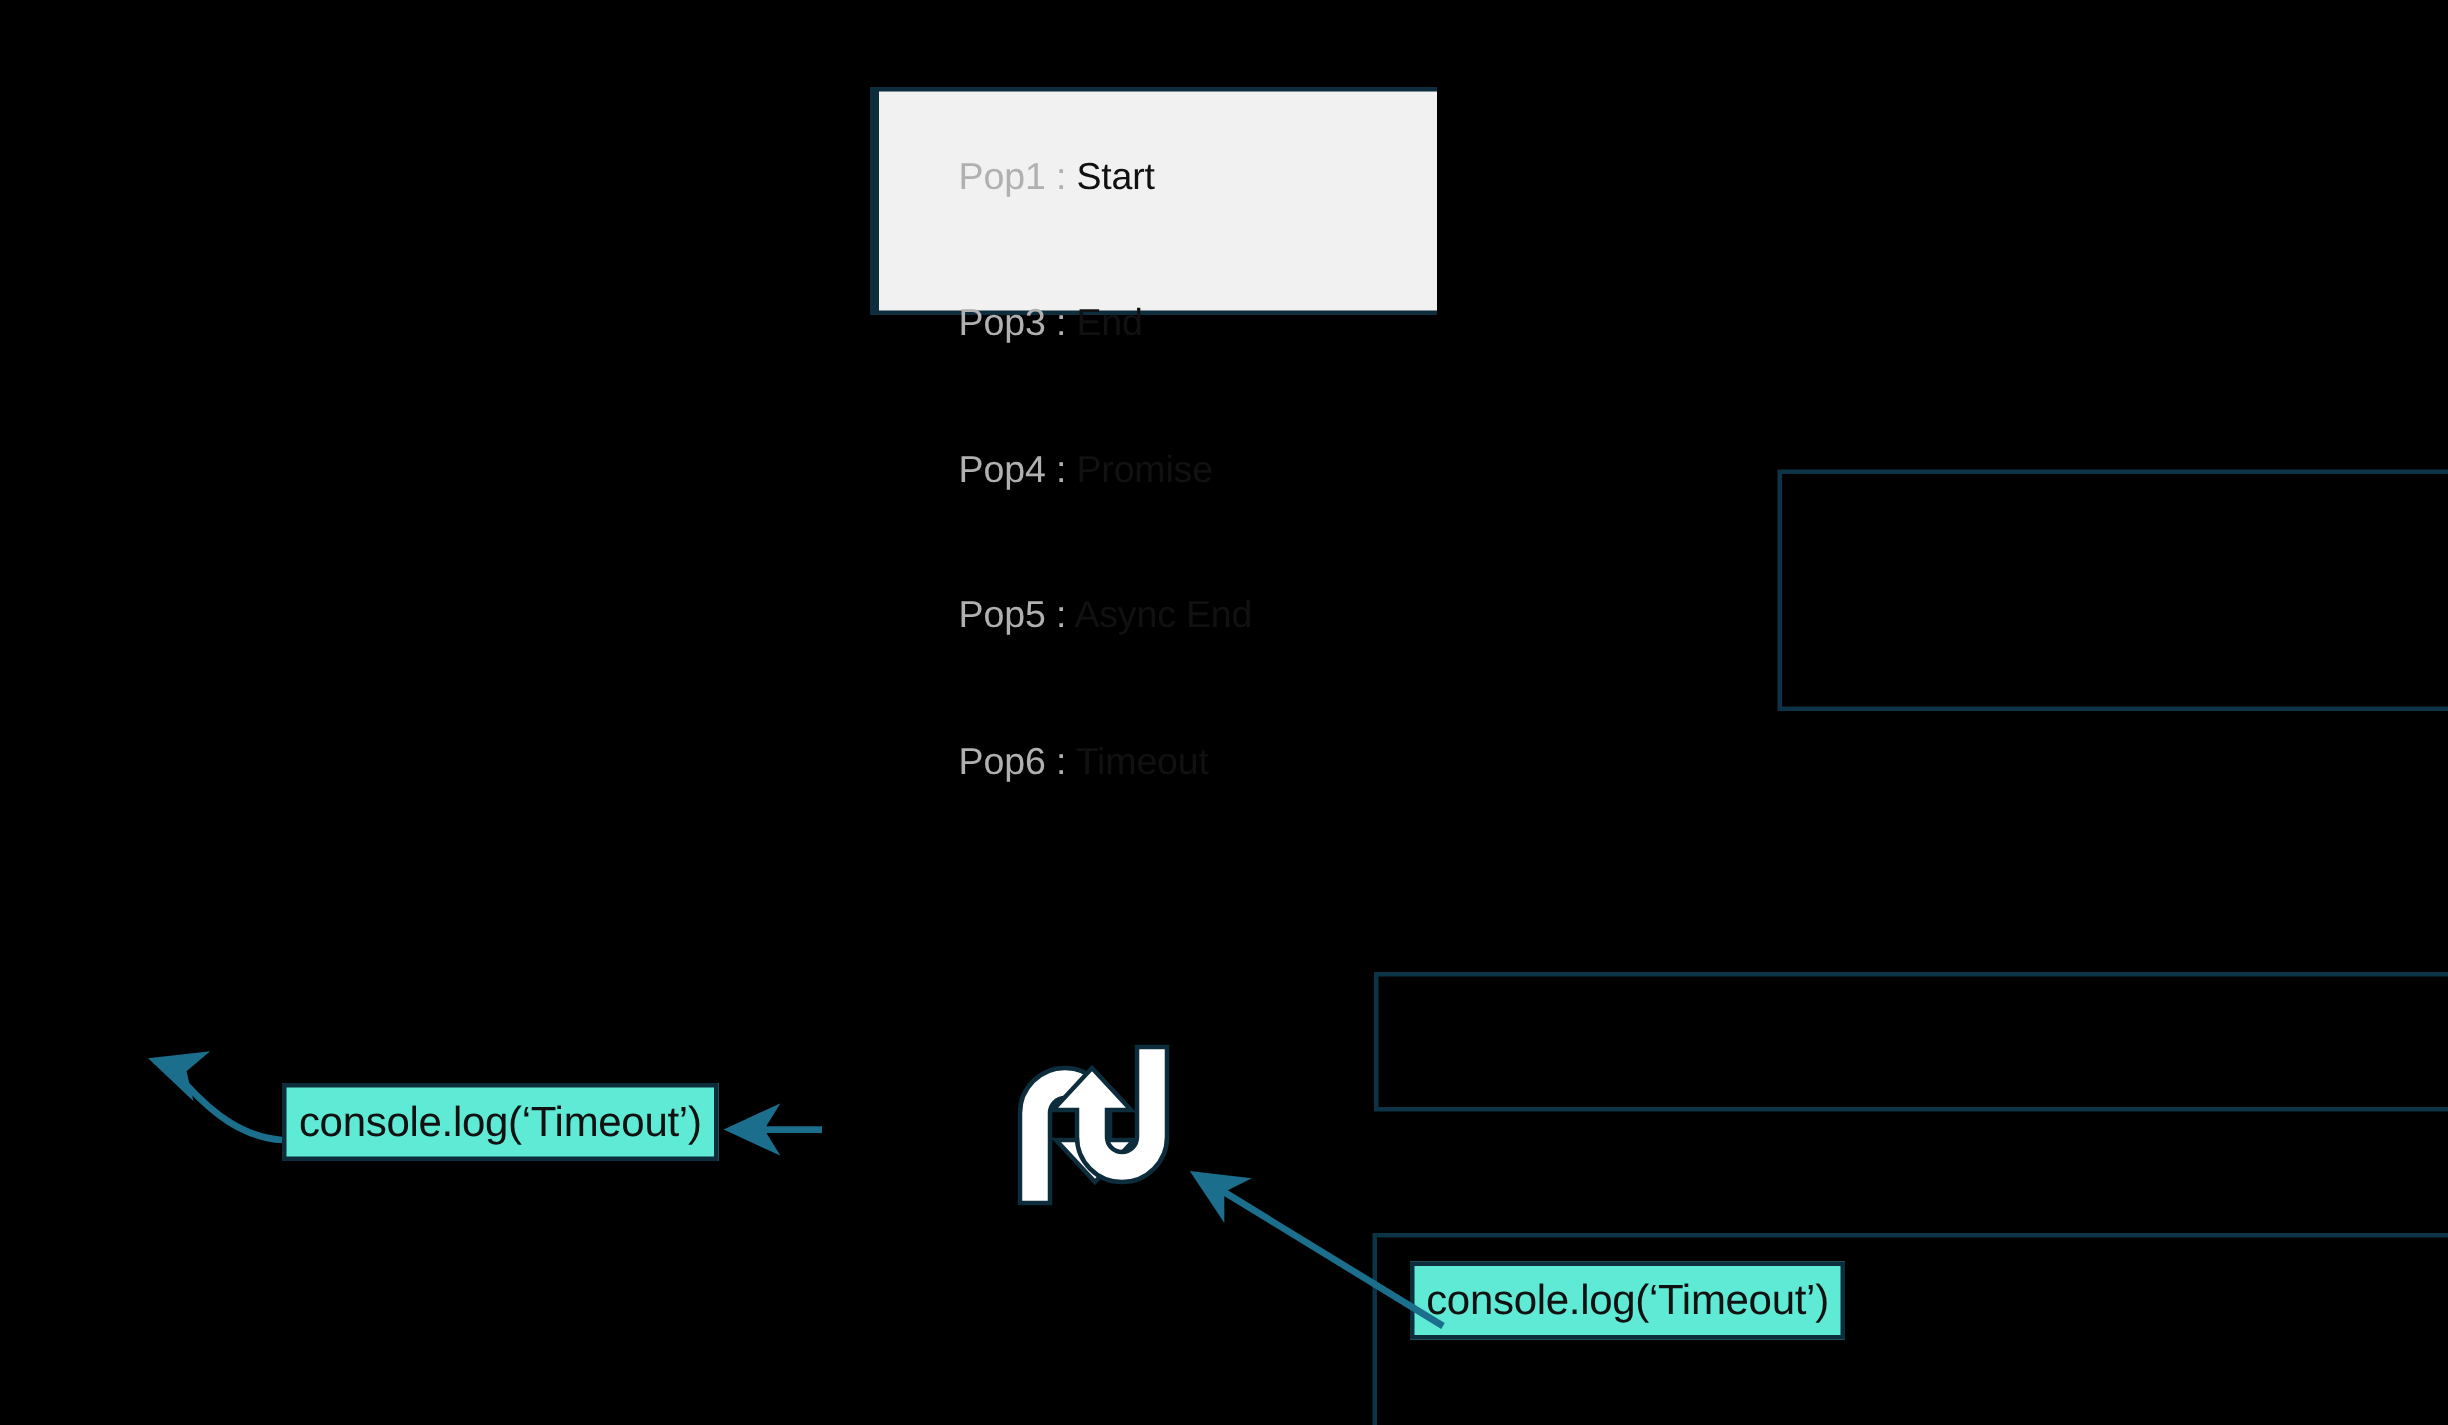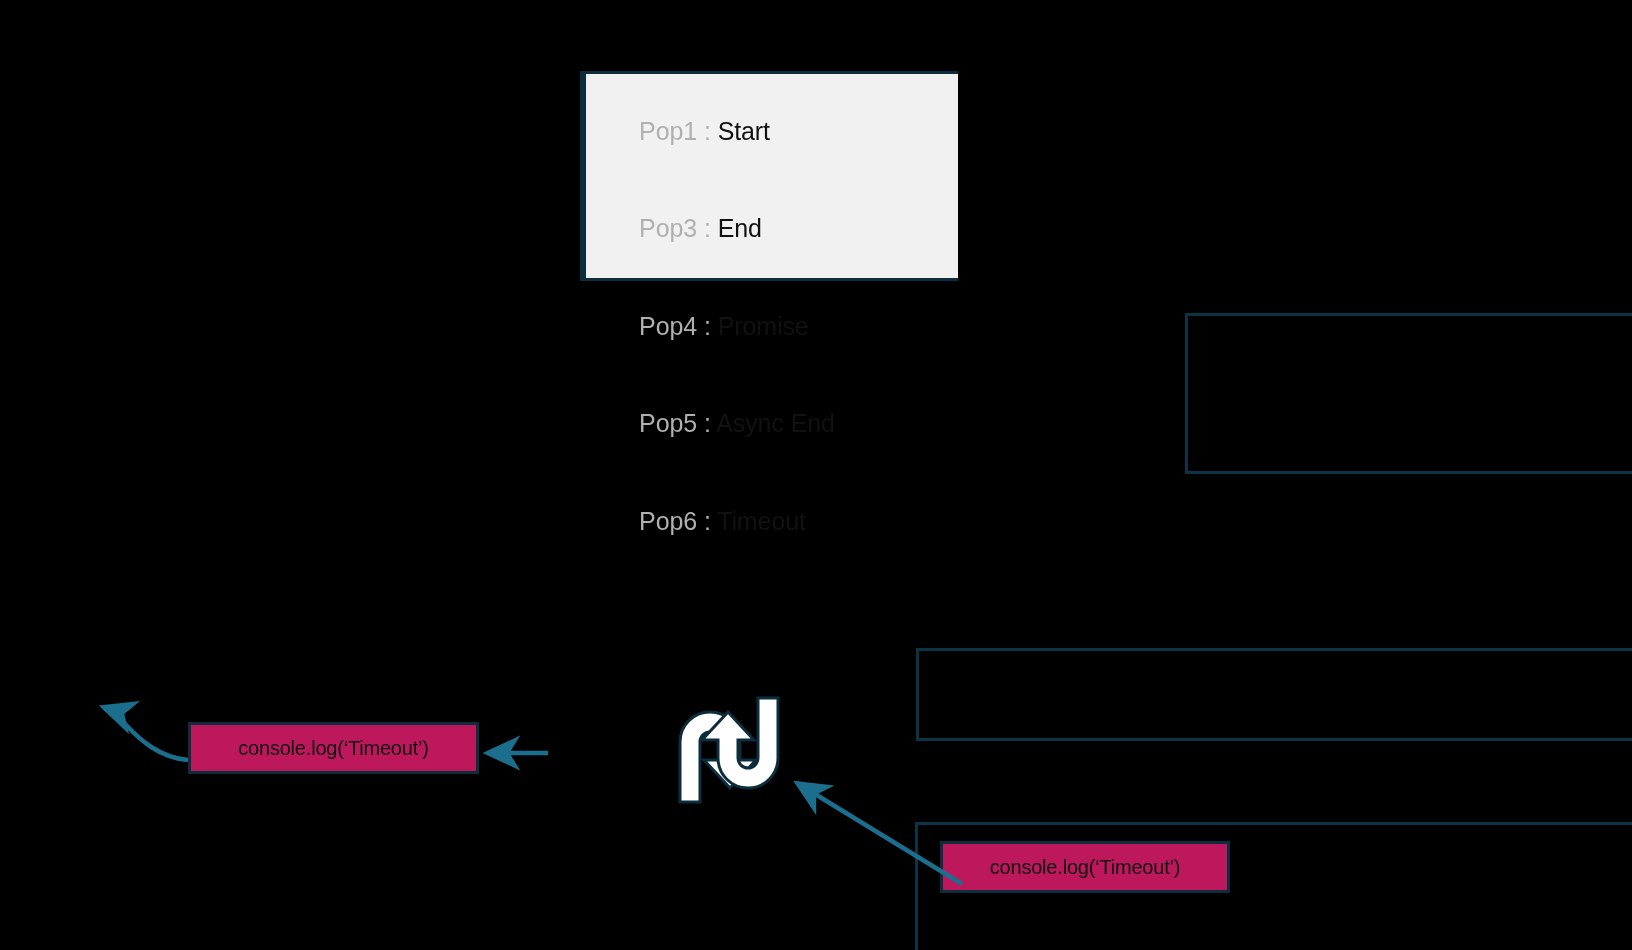--- a/index.html
+++ b/index.html
@@ -2,48 +2,47 @@
 <html><head>
 <meta charset="utf-8">
 <style>
   html,body{margin:0;padding:0;background:#000;}
   body{width:1632px;height:950px;position:relative;overflow:hidden;
        font-family:"Liberation Sans",sans-serif;}
   .stage{position:absolute;left:0;top:0;width:1632px;height:950px;background:#000;}
 
   
   .console-panel{
-    position:absolute;left:580px;top:58px;width:378px;height:210px;
+    position:absolute;left:580px;top:58px;width:378px;height:152px;
     background:#f1f1f1;
     border-left:6px solid #0d2d3d;
     border-top:3px solid #0d2d3d;
     border-bottom:3px solid #0d2d3d;
     box-sizing:border-box;
     padding:8px 0 0 12px;
-    margin-top:13px;
   }
   .console-line{
     font-size:25px;line-height:32.5px;white-space:pre;color:#1a1a1a;
     letter-spacing:-0.1px;
   }
   .console-line .pop{color:#b0b0b0;}
   .console-line .sep{color:#b0b0b0;}
   .console-line .val{color:#111;}
 
   
   .frame{position:absolute;border:3px solid #0d3347;box-sizing:border-box;background:transparent;}
   #frame-top-right{left:1185px;top:313px;width:460px;height:161px;}
   #frame-mid-right{left:916px;top:648px;width:730px;height:93px;}
   #frame-bottom-right{left:915px;top:822px;width:731px;height:136px;}
 
   
   .task-box{
-    position:absolute;background:#be185d;border:3px solid #0d2d3d;
+    position:absolute;background:#5eead4;border:3px solid #0d2d3d;
     box-sizing:border-box;display:flex;align-items:center;justify-content:center;
-    color:#111;font-size:20px;letter-spacing:-0.2px;text-align:right;
+    color:#111;font-size:28px;letter-spacing:-0.2px;text-align:right;
   }
   #task-left{left:188px;top:722px;width:291px;height:52px;}
   #task-bottom{left:940px;top:841px;width:290px;height:52px;}
 
   
   #event-loop-icon{position:absolute;left:668px;top:690px;width:122px;height:120px;}
 
   
   #arrow-layer{position:absolute;left:0;top:0;width:1632px;height:950px;pointer-events:none;}
 </style>

